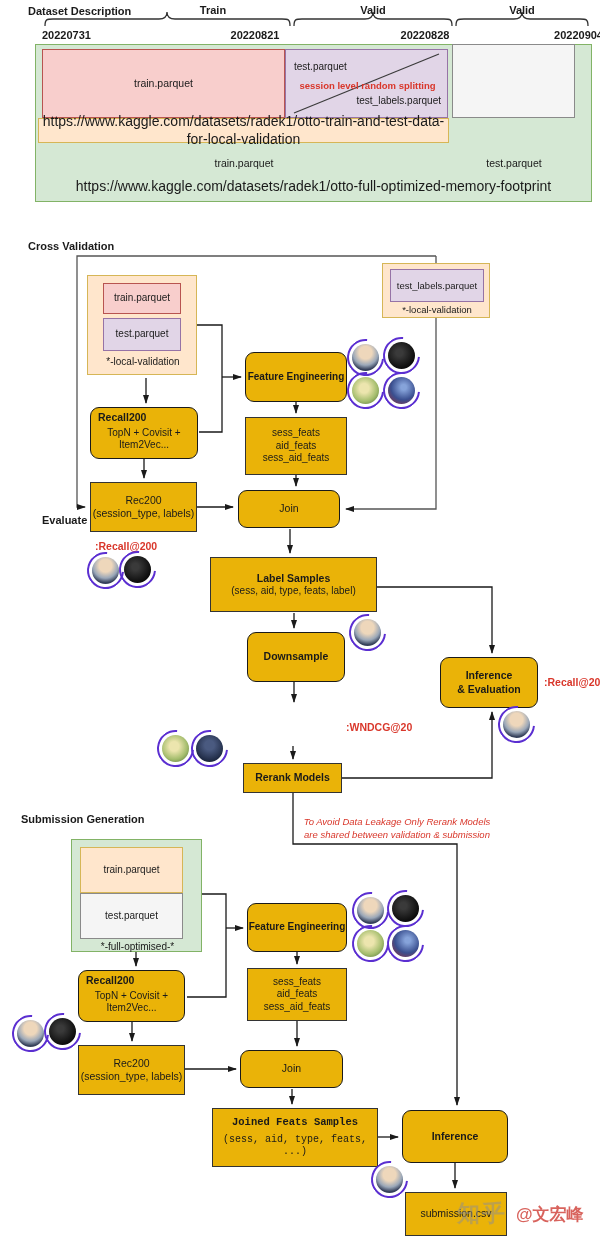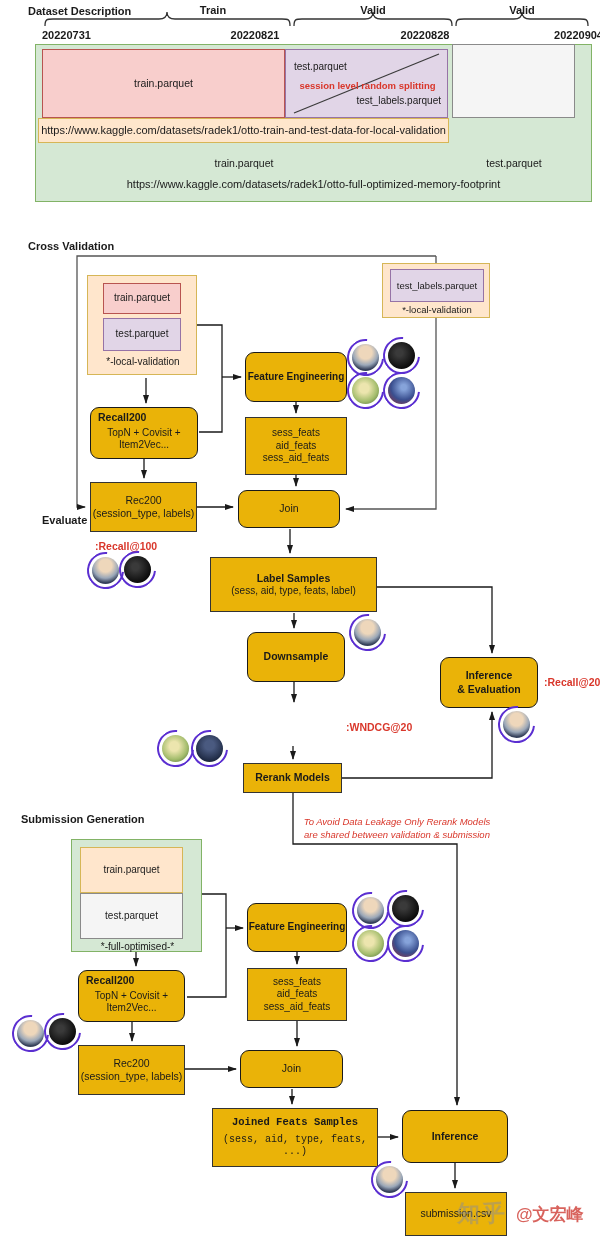--- a/index.html
+++ b/index.html
@@ -9,21 +9,21 @@
   .layer{position:absolute;left:0;top:0;pointer-events:none;}
   .box{position:absolute;box-sizing:border-box;display:flex;flex-direction:column;
     align-items:center;justify-content:center;text-align:center;line-height:1.25;background:#eab308;}
   .rect{border:1px solid #333;}
   .proc{border:1px solid #1a1a1a;border-radius:9px;}
   .bold{font-weight:bold;}
   .hdr{position:absolute;font-weight:bold;font-size:11px;}
   .f10{font-size:10px;}
   .f105{font-size:10.5px;}
   .f95{font-size:9.5px;}
-  .f9{font-size:11px;}
+  .f9{font-size:14px;}
   .red{color:#d9372b;}
   .pink{background:#f8cecc;border:1px solid #b85450;}
   .purple{background:#e1d5e7;border:1px solid #9673a6;}
   .orange{background:#ffe6cc;border:1px solid #d6b656;}
   .greenbox{background:#d5e8d4;border:1px solid #82b366;}
   .graybox{background:#f5f5f5;border:1px solid #8a8a8a;}
   .ctr{position:absolute;text-align:center;}
   .avatar{position:absolute;width:27px;height:27px;border-radius:50%;}
   .avatar::after{content:"";position:absolute;inset:-5px;border-radius:50%;
     border:2.5px solid #5b2fd1;border-top-color:transparent;transform:rotate(50deg);}
@@ -159,21 +159,21 @@
     <div>aid_feats</div>
     <div>sess_aid_feats</div>
   </div>
 
   <div class="box rect f105" style="left:90px;top:482px;width:107px;height:50px;">
     <div>Rec200</div>
     <div>(session_type, labels)</div>
   </div>
 
   <div class="hdr" style="left:42px;top:514px;">Evaluate</div>
-  <div class="abs red bold f105" style="left:95px;top:540px;">:Recall@100</div>
+  <div class="abs red bold f105" style="left:95px;top:540px;">:Recall@200</div>
   <div class="avatar av-person" style="left:92px;top:557px;"></div>
   <div class="avatar av-dark" style="left:124px;top:556px;"></div>
 
   <div class="box proc f105" style="left:238px;top:490px;width:102px;height:38px;">
     <span>Join</span>
   </div>
 
   <div class="box proc bold f105" style="left:247px;top:632px;width:98px;height:50px;">
     <span>Downsample</span>
   </div>

